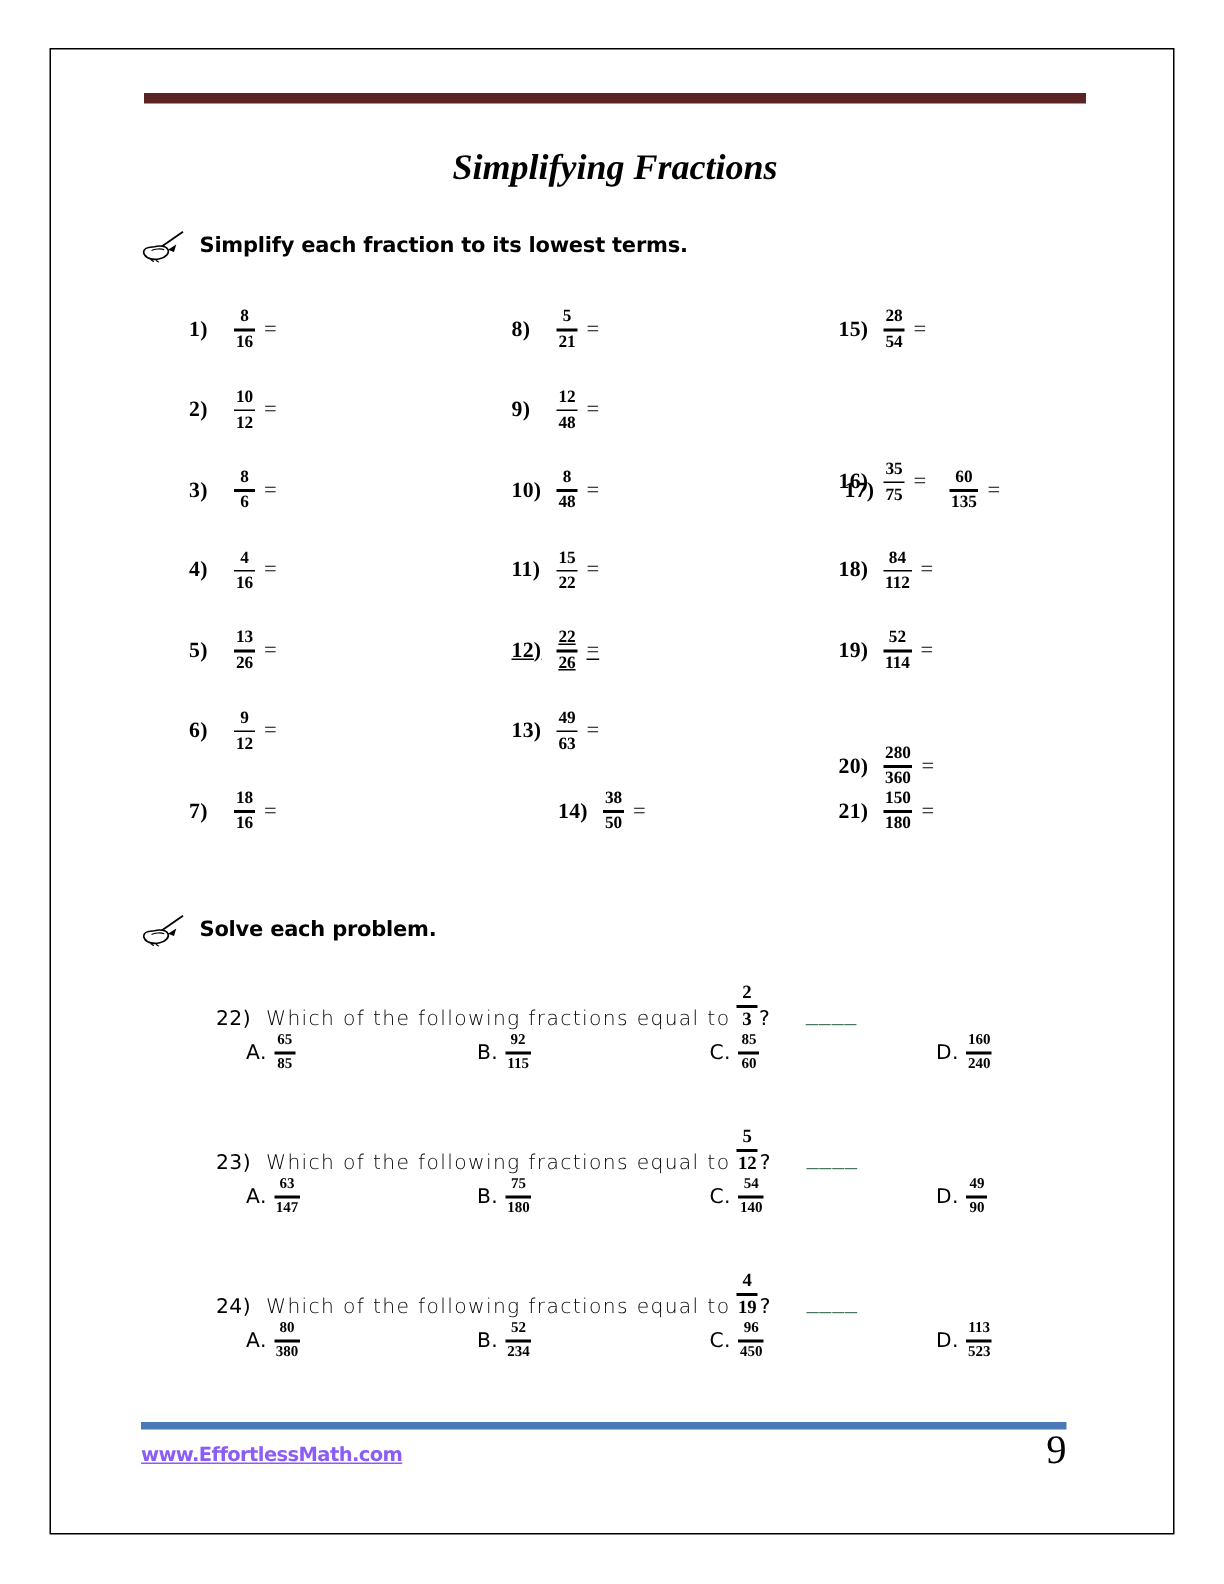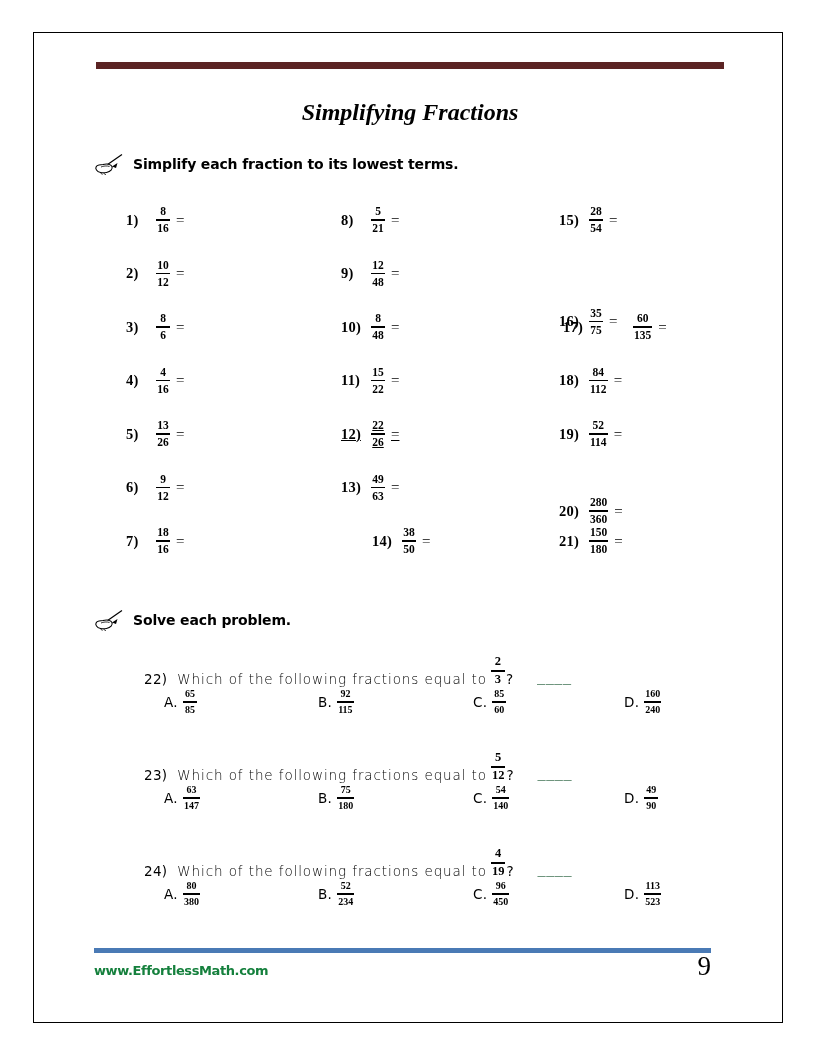--- a/index.html
+++ b/index.html
@@ -255,22 +255,23 @@
     height: 4.5px;
     background: #4A7AB5;
   }
   .footer-url {
     position: absolute;
     left: 60px;
     top: 930px;
     font-family: "DejaVu Sans", sans-serif;
     font-size: 13px;
     font-weight: bold;
-    color: #15803d;
+    color: #8b5cf6;
     letter-spacing: -0.4px;
+    text-decoration: underline;
   }
   .footer-page {
     position: absolute;
     left: 630px;
     top: 918px;
     width: 47px;
     text-align: right;
     font-family: "Liberation Serif", serif;
     font-size: 27px;
     color: #000;

